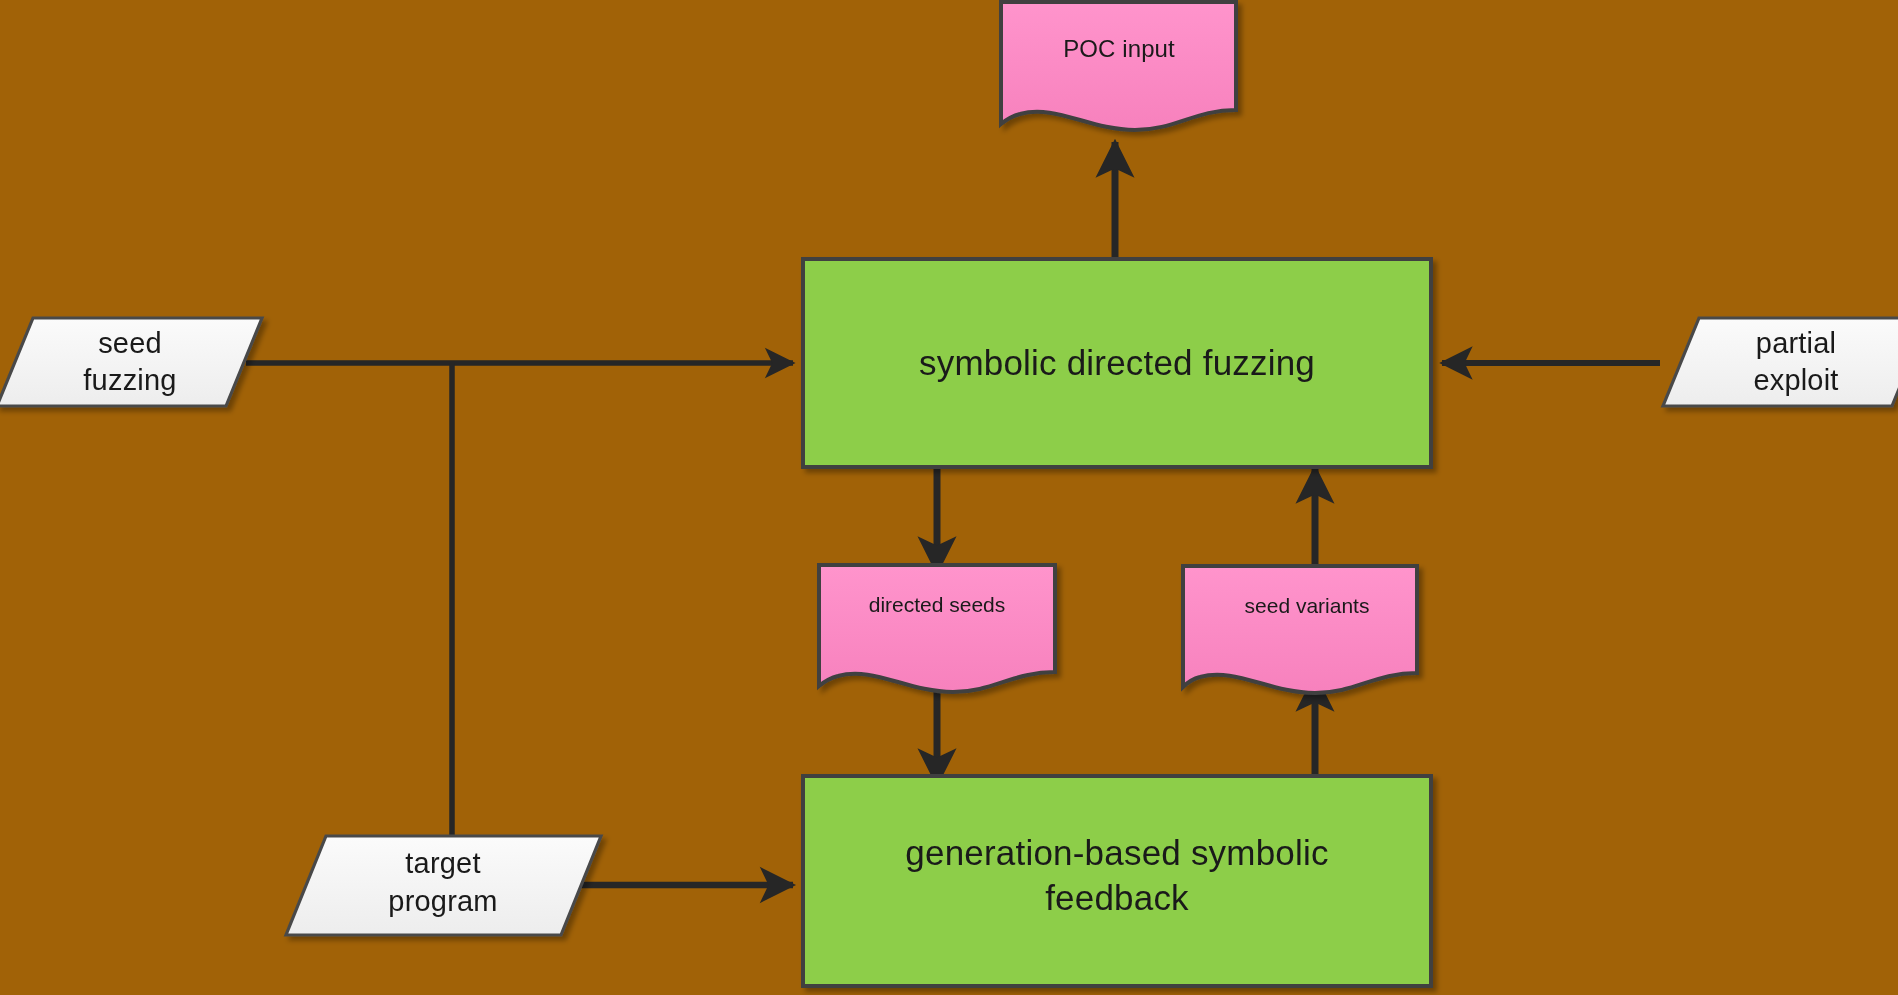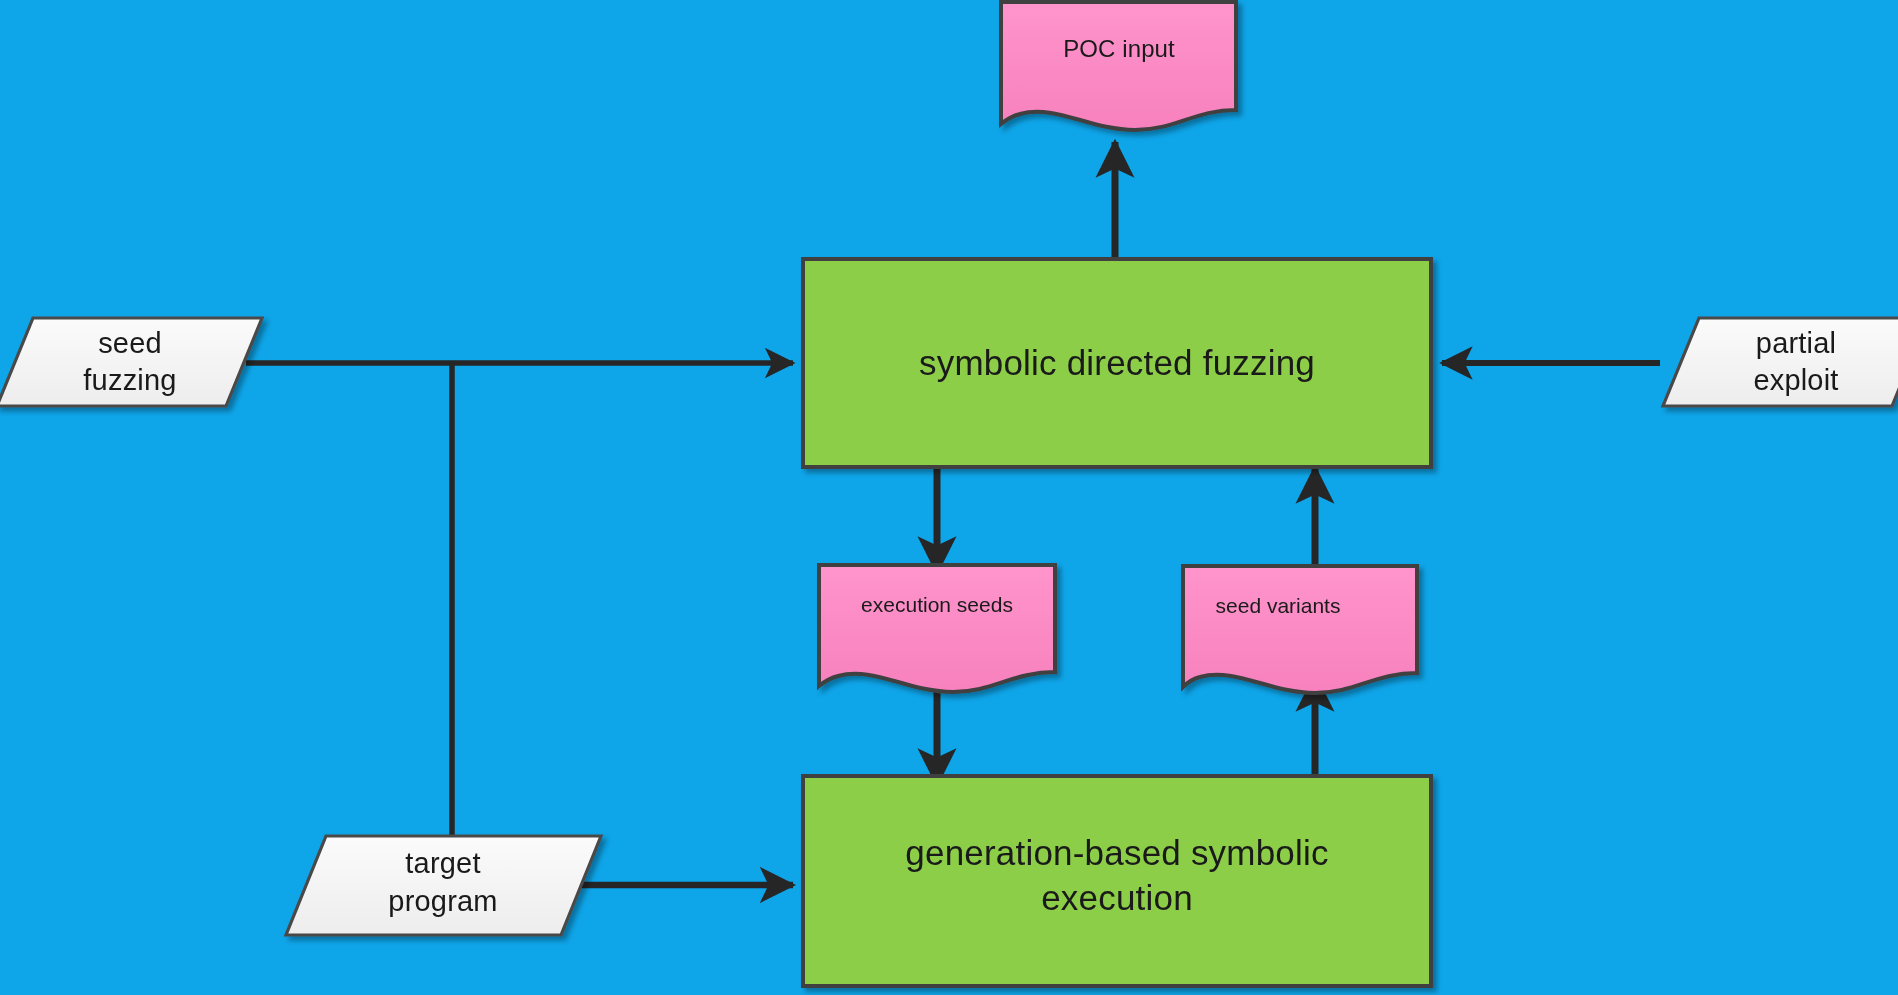--- a/index.html
+++ b/index.html
@@ -9,21 +9,21 @@
     background: #ffffff;
   }
   body {
     font-family: "Liberation Sans", sans-serif;
     -webkit-font-smoothing: antialiased;
   }
   #canvas {
     position: relative;
     width: 1898px;
     height: 995px;
-    background: #0ea5e9;
+    background: #a16207;
     overflow: hidden;
   }
   #diagram-svg {
     position: absolute;
     top: 0;
     left: 0;
     width: 1898px;
     height: 995px;
   }
   .node-label {
@@ -147,23 +147,23 @@
   <div class="node-label label-doc" style="left:1001px; top:14px; width:236px; height:70px;">POC input</div>
 
   <div class="node-label label-io" style="left:20px; top:317px; width:220px; height:90px;">seed
 fuzzing</div>
 
   <div class="node-label label-process" style="left:803px; top:259px; width:628px; height:208px;">symbolic directed fuzzing</div>
 
   <div class="node-label label-io" style="left:1686px; top:317px; width:220px; height:90px;">partial
 exploit</div>
 
-  <div class="node-label label-doc-small" style="left:819px; top:575px; width:236px; height:60px;">execution seeds</div>
+  <div class="node-label label-doc-small" style="left:819px; top:575px; width:236px; height:60px;">directed seeds</div>
 
-  <div class="node-label label-doc-small" style="left:1161px; top:576px; width:234px; height:60px;">seed variants</div>
+  <div class="node-label label-doc-small" style="left:1190px; top:576px; width:234px; height:60px;">seed variants</div>
 
   <div class="node-label label-io" style="left:284px; top:836px; width:318px; height:93px;">target
 program</div>
 
   <div class="node-label label-process" style="left:803px; top:776px; width:628px; height:200px;">generation-based symbolic
-execution</div>
+feedback</div>
 
 </div>
 
 </body></html>

